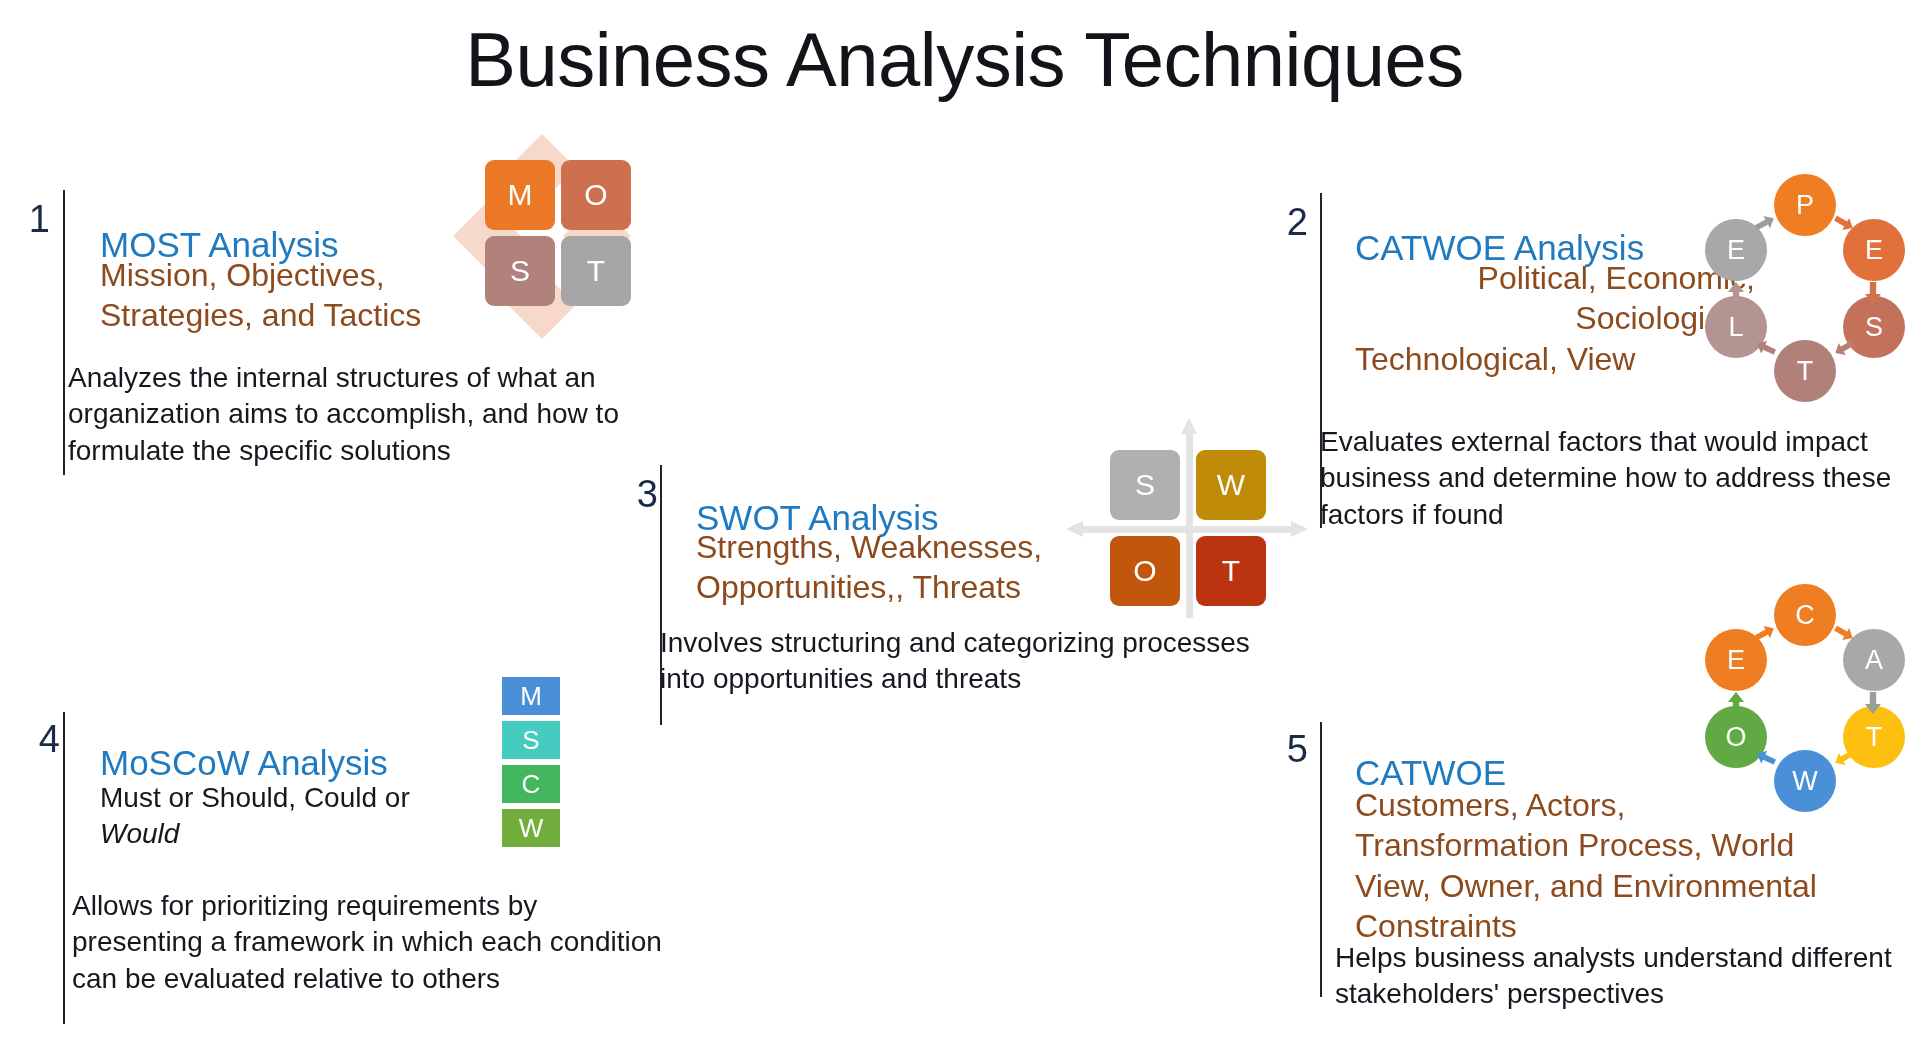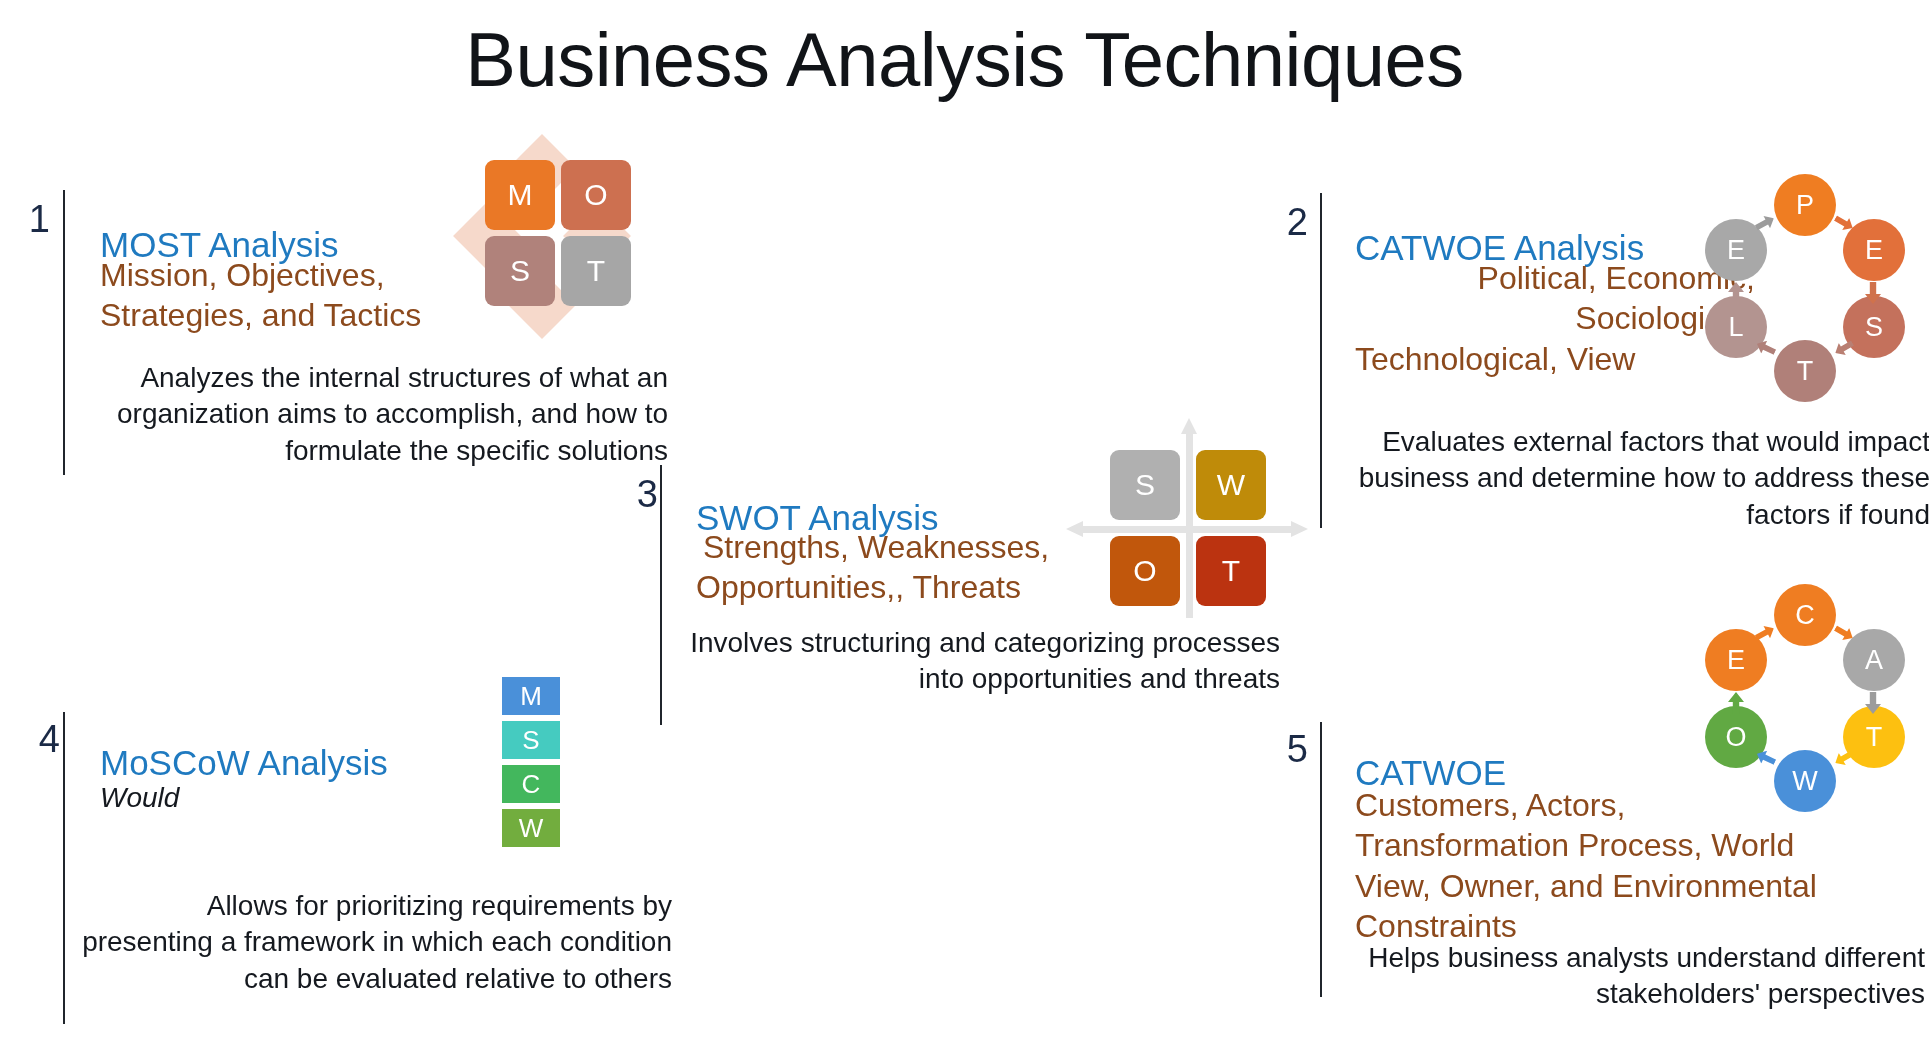--- a/index.html
+++ b/index.html
@@ -58,21 +58,21 @@
     position: absolute;
     font-size: 32px;
     color: #8c4a1d;
     line-height: 1.26;
   }
   .tech-desc {
     position: absolute;
     font-size: 28px;
     color: #15191f;
     line-height: 1.3;
-    text-align: right;
+    text-align: left;
   }
   .tech-desc.left {
     text-align: left;
   }
 
   
   .grid-icon {
     position: absolute;
   }
   .grid-cell {
@@ -200,21 +200,21 @@
 </div>
 
 <div class="technique">
 
   <div class="tech-num" style="left:618px; top:475px; width:40px;">3</div>
   <div class="tech-rule" style="left:660px; top:465px; height:260px;"></div>
 
   <div class="tech-head" style="left:696px; top:473px;">SWOT Analysis</div>
 
   <div style="position:absolute; left:696px; top:527px; width:420px;">
-    <div class="tech-sub" style="position:relative; left:0; top:0;margin-left:7px;">Strengths, Weaknesses,</div>
+    <div class="tech-sub" style="position:relative; left:0; top:0;">Strengths, Weaknesses,</div>
     <div class="tech-sub" style="position:relative; left:0; top:0;">Opportunities,, Threats</div>
   </div>
 
   <div class="tech-desc" style="left:660px; top:625px; width:620px;">Involves structuring and categorizing processes into opportunities and threats</div>
 
   <div class="grid-icon" style="left:1110px; top:450px; width:152px; height:150px;">
 
     <div class="cross-arm" style="left:-28px; top:76px; width:210px; height:7px;"></div>
     <div class="cross-tip" style="left:-44px; top:71px; border-top:8px solid transparent; border-bottom:8px solid transparent; border-right:17px solid #e3e3e3;"></div>
     <div class="cross-tip" style="left:181px; top:71px; border-top:8px solid transparent; border-bottom:8px solid transparent; border-left:17px solid #e3e3e3;"></div>
@@ -230,20 +230,21 @@
 </div>
 
 <div class="technique">
 
   <div class="tech-num" style="left:20px; top:720px; width:40px;">4</div>
   <div class="tech-rule" style="left:63px; top:712px; height:312px;"></div>
 
   <div class="tech-head" style="left:100px; top:718px;">MoSCoW Analysis</div>
 
   <div style="position:absolute; left:100px; top:780px; width:400px;">
+    <div class="tech-desc left" style="position:relative; left:0; top:0; width:400px;">Must or Should, Could or</div>
     <div class="tech-desc left" style="position:relative; left:0; top:0; width:400px;font-style:italic;">Would</div>
   </div>
 
   <div class="tech-desc" style="left:72px; top:888px; width:600px;">Allows for prioritizing requirements by presenting a framework in which each condition can be evaluated relative to others</div>
 
   <div class="bar-icon" style="left:502px; top:677px; width:58px; height:170px;">
     <div class="bar-row" style="left:0; top:0px;   width:58px; height:38px; background:#4a90d9;">M</div>
     <div class="bar-row" style="left:0; top:44px;  width:58px; height:38px; background:#45cbc0;">S</div>
     <div class="bar-row" style="left:0; top:88px;  width:58px; height:38px; background:#43b75d;">C</div>
     <div class="bar-row" style="left:0; top:132px; width:58px; height:38px; background:#72ad3e;">W</div>

